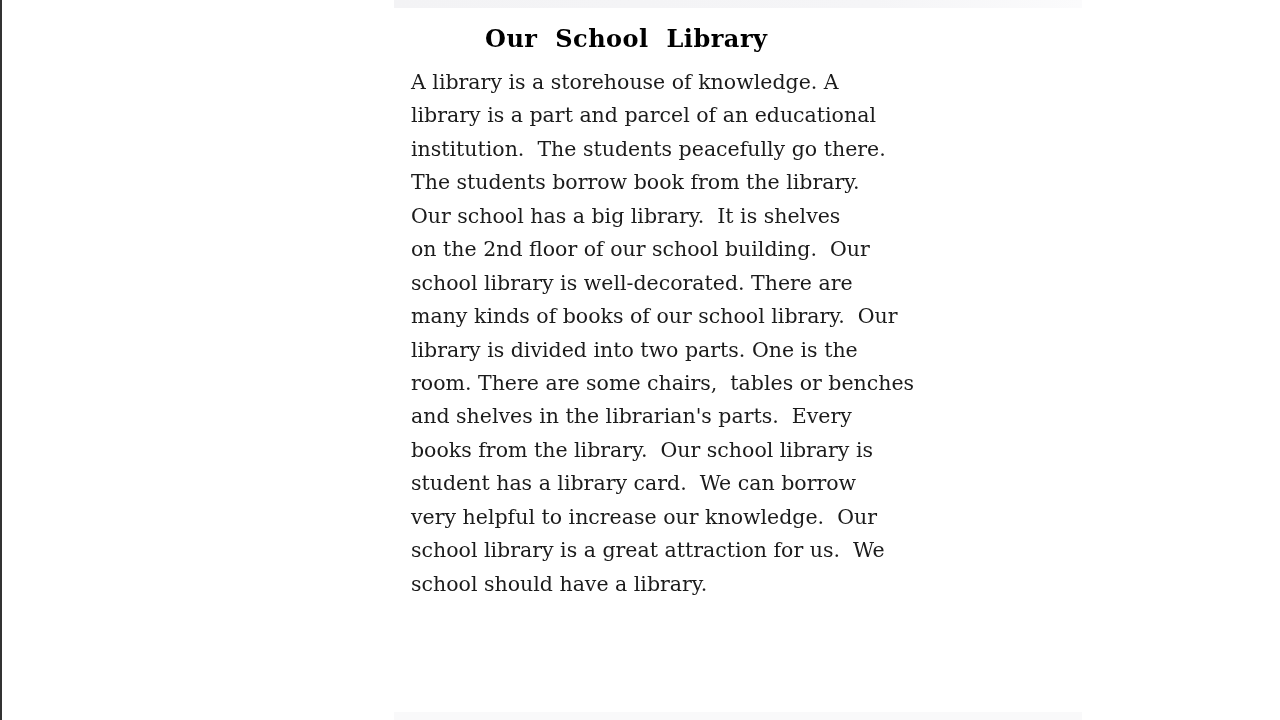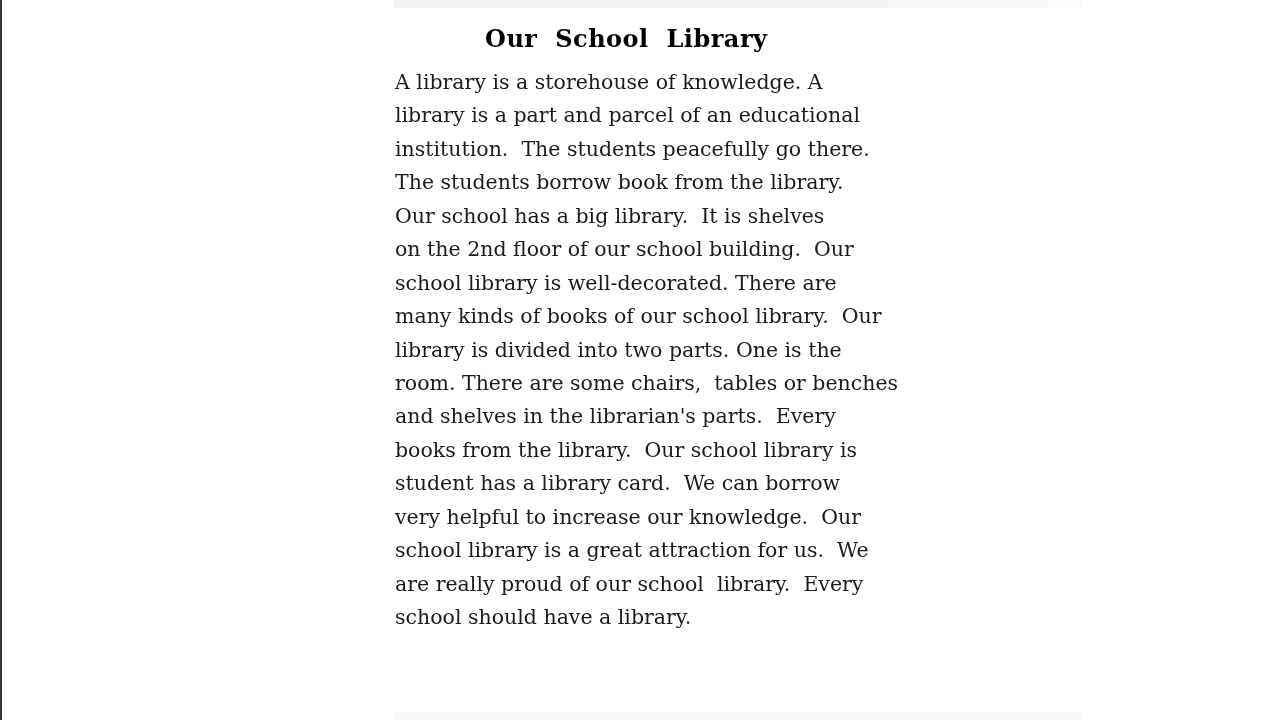--- a/index.html
+++ b/index.html
@@ -50,21 +50,21 @@
     top: 11px;
     margin: 13px;
     font-size: 24px;
     font-weight: bold;
     letter-spacing: 0.5px;
     white-space: pre;
     color: #000000;
   }
   .body {
     position: absolute;
-    left: 0;
+    left: 16px;
     top: 66px;
     width: 520px;
   }
   .body .line {
     white-space: pre;
     font-size: 20.5px;
     line-height: 33.45px;
     height: 33.45px;
     letter-spacing: 0px;
     color: #1b1b1b;
@@ -88,17 +88,16 @@
         <div class="line">on the 2nd floor of our school building.  Our</div>
         <div class="line">school library is well-decorated. There are</div>
         <div class="line">many kinds of books of our school library.  Our</div>
         <div class="line">library is divided into two parts. One is the</div>
         <div class="line">room. There are some chairs,  tables or benches</div>
         <div class="line">and shelves in the librarian's parts.  Every</div>
         <div class="line">books from the library.  Our school library is</div>
         <div class="line">student has a library card.  We can borrow</div>
         <div class="line">very helpful to increase our knowledge.  Our</div>
         <div class="line">school library is a great attraction for us.  We</div>
-        <div class="line">are really proud of our school  library.  Every</div>
         <div class="line">school should have a library.</div>
       </div>
   </div>
 </div>
 
 </body></html>

